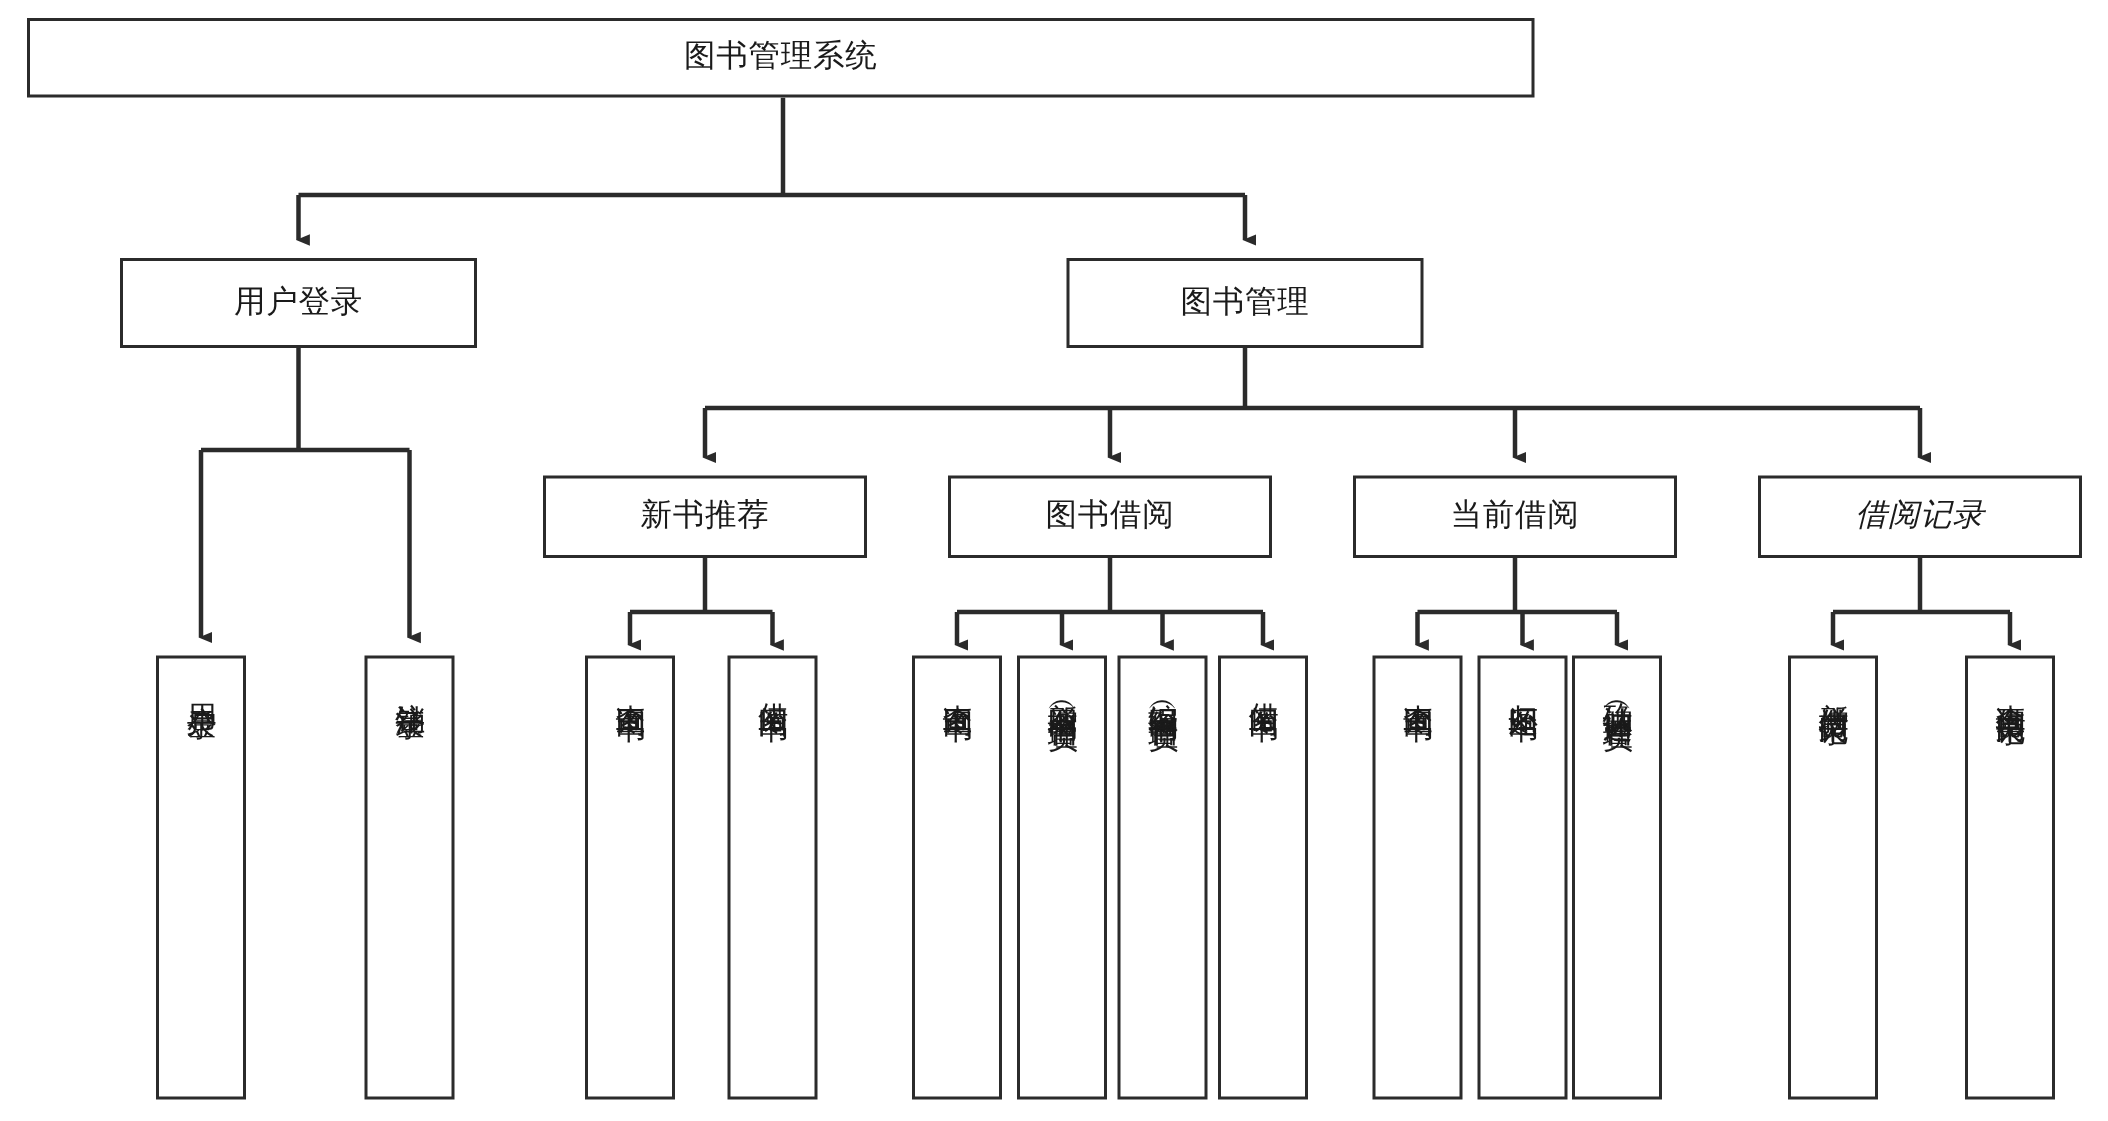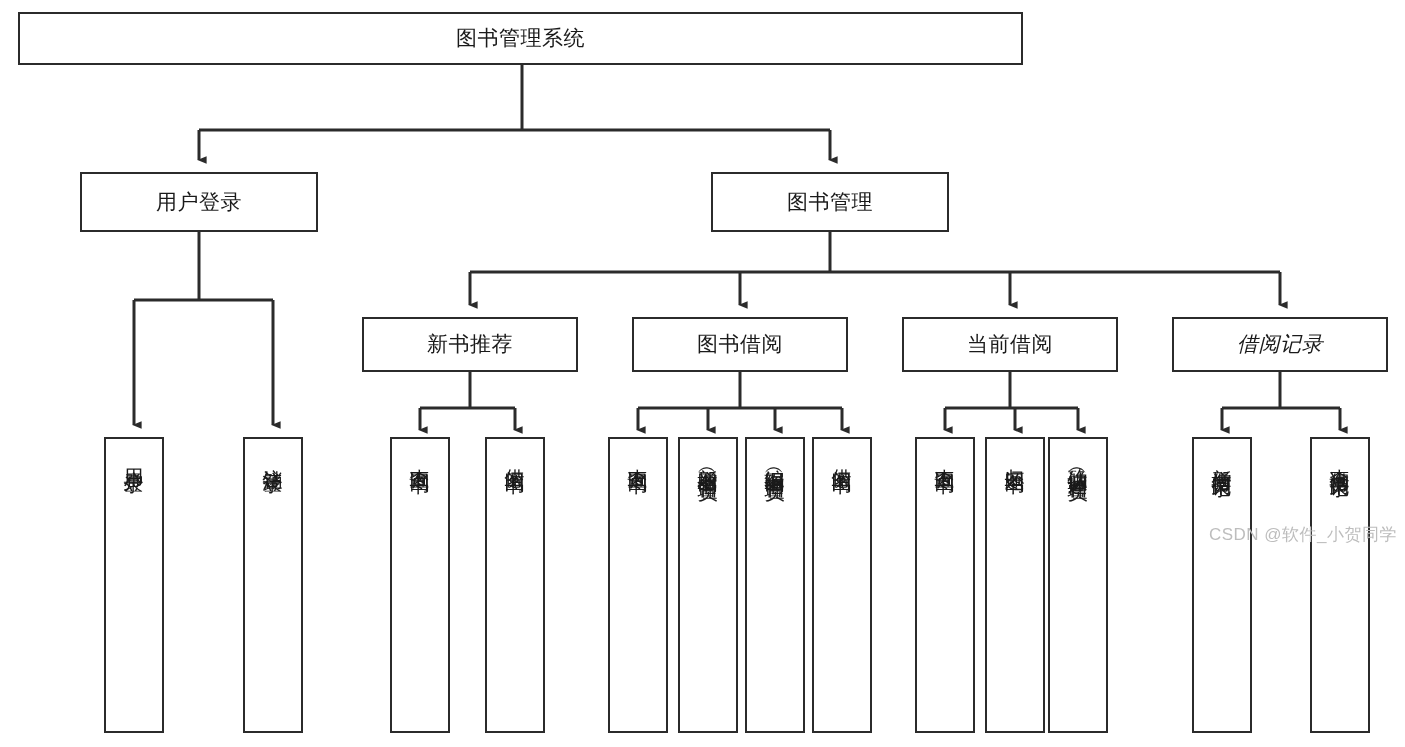--- a/index.html
+++ b/index.html
@@ -182,15 +182,14 @@
     <span class="node-label">确认归还（管理员）</span>
   </div>
 
   <div class="node-box vertical" style="left:1192px; top:437px; width:60px; height:296px;">
     <span class="node-label">新增借阅记录</span>
   </div>
   <div class="node-box vertical" style="left:1310px; top:437px; width:60px; height:296px;">
     <span class="node-label">查询借阅记录</span>
   </div>
 
-  <div class="watermark">CSDN @软件_小贺同学</div>
 
 </div>
 
 </body></html>

